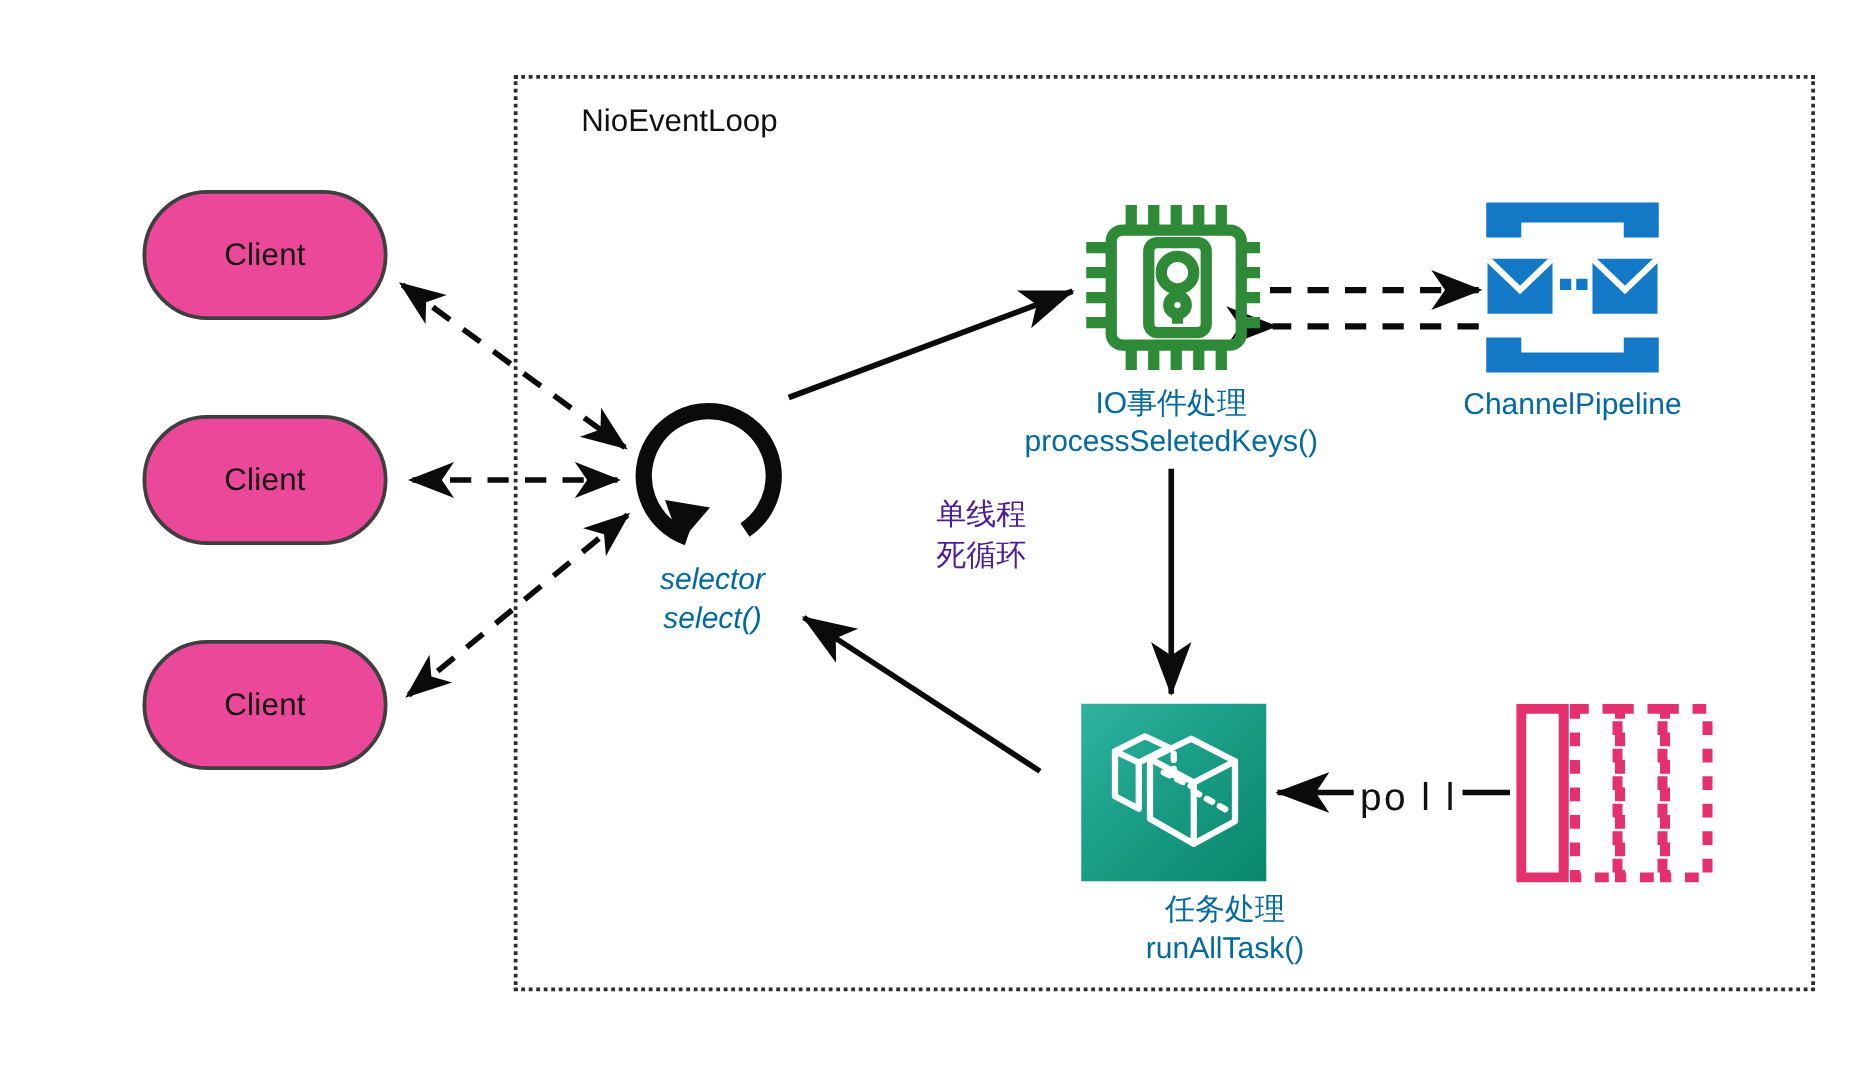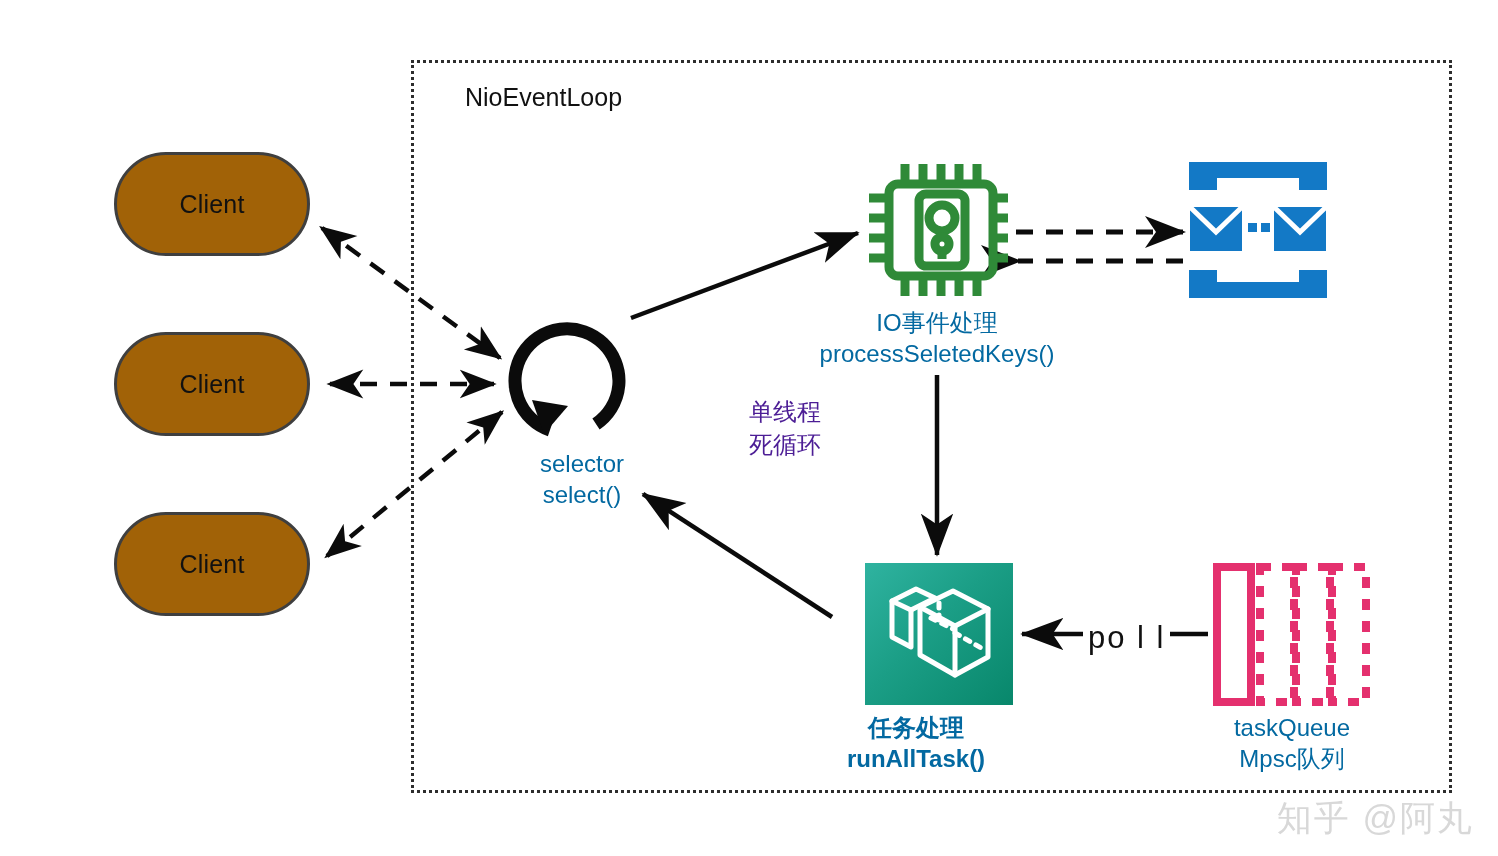--- a/index.html
+++ b/index.html
@@ -32,21 +32,21 @@
     pointer-events: none;
   }
 
   
   .client-box {
     position: absolute;
     width: 196px;
     height: 104px;
     border: 3px solid #3f3f3f;
     border-radius: 52px;
-    background: #a16207;
+    background: #ec4899;
     display: flex;
     align-items: center;
     justify-content: center;
   }
   .client-label {
     font-size: 25px;
     color: #111;
     letter-spacing: 0.2px;
   }
 
@@ -205,21 +205,21 @@
 
     <line x1="1208" y1="634" x2="1022" y2="634" stroke="#0b0b0b" stroke-width="4.5" marker-end="url(#arrowSolid)"></line>
   </svg>
 
   <div class="selector-icon">
     <svg viewBox="0 0 130 130" xmlns="http://www.w3.org/2000/svg">
       <path d="M46,112 A52,52 0 1 1 92,106" fill="none" stroke="#0b0b0b" stroke-width="13" stroke-linecap="butt"></path>
       <path d="M28,82 L64,88 L40,116 Z" fill="#0b0b0b"></path>
     </svg>
   </div>
-  <div class="node-caption" style="left:482px; top:448px; width:200px;"><span>selector</span><br><span>select()</span></div>
+  <div class="node-caption" style="left:470px; top:448px; width:200px;font-style:italic;"><span>selector</span><br><span>select()</span></div>
 
   <div class="loop-note" style="left:700px; top:395px; width:170px;"><span>单线程</span><br><span>死循环</span></div>
 
   <div class="cpu-icon">
     <svg viewBox="0 0 142 140" xmlns="http://www.w3.org/2000/svg">
       <g stroke="#2f8a38" stroke-width="9" fill="none">
 
         <line x1="39" y1="4" x2="39" y2="25"></line>
         <line x1="57" y1="4" x2="57" y2="25"></line>
         <line x1="75" y1="4" x2="75" y2="25"></line>
@@ -269,49 +269,48 @@
 
       <g>
         <rect x="89" y="47" width="52" height="44" fill="#1379c6"></rect>
         <path d="M89,47 L115,72 L141,47" fill="none" stroke="#ffffff" stroke-width="5"></path>
       </g>
 
       <rect x="63" y="63" width="9" height="9" fill="#1379c6"></rect>
       <rect x="76" y="63" width="9" height="9" fill="#1379c6"></rect>
     </svg>
   </div>
+  <div class="node-caption" style="left:1133px; top:308px; width:250px;">ChannelPipeline</div>
 
   <div class="task-icon">
     <svg viewBox="0 0 148 142" width="148" height="142" xmlns="http://www.w3.org/2000/svg">
       <g fill="none" stroke="#ffffff" stroke-width="5" stroke-linejoin="round" stroke-linecap="round">
 
         <path d="M27,38 L51,26 L70,35 L46,47 Z"></path>
         <path d="M27,38 L27,74 L46,84 L46,47"></path>
 
         <path d="M55,44 L88,28 L123,46 L90,63 Z"></path>
         <path d="M55,44 L55,92 L90,112 L90,63"></path>
         <path d="M123,46 L123,94 L90,112"></path>
 
         <path d="M66,55 L88,66" stroke-dasharray="5 7"></path>
         <path d="M90,70 L118,86" stroke-dasharray="5 7"></path>
         <path d="M74,40 L74,58" stroke-dasharray="5 7"></path>
       </g>
     </svg>
   </div>
-  <div class="node-caption" style="left:816px; top:712px; width:200px;font-weight:bold;"><span>任务处理</span><br><span>runAllTask()</span></div>
+  <div class="node-caption" style="left:880px; top:712px; width:200px;"><span>任务处理</span><br><span>runAllTask()</span></div>
 
   <div class="queue-icon">
     <svg viewBox="0 0 158 143" xmlns="http://www.w3.org/2000/svg">
 
       <rect x="4" y="4" width="34" height="135" fill="none" stroke="#e4306e" stroke-width="8"></rect>
 
       <rect x="47" y="4" width="34" height="135" fill="none" stroke="#e4306e" stroke-width="8" stroke-dasharray="11 11"></rect>
       <rect x="83" y="4" width="34" height="135" fill="none" stroke="#e4306e" stroke-width="8" stroke-dasharray="11 11"></rect>
       <rect x="119" y="4" width="34" height="135" fill="none" stroke="#e4306e" stroke-width="8" stroke-dasharray="11 11"></rect>
     </svg>
   </div>
-  <div class="node-caption" style="left:1192px; top:712px; width:200px;"><span>taskQueue</span><br><span>Mpsc队列</span></div>
 
   <div class="edge-label" style="left:1083px; top:620px;">po l l</div>
 
-  <div class="watermark">知乎 @阿丸</div>
 
 </div>
 
 </body></html>

